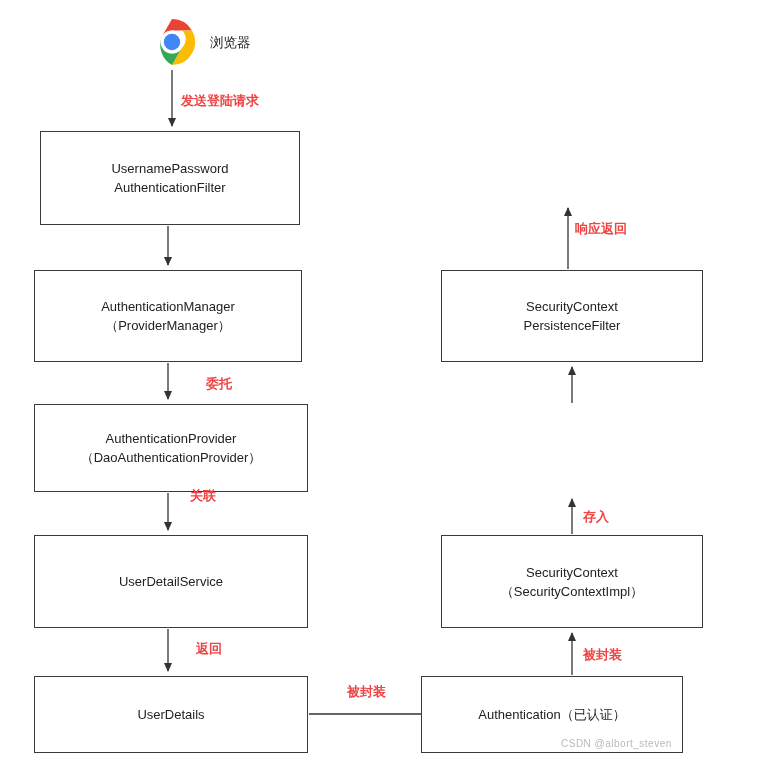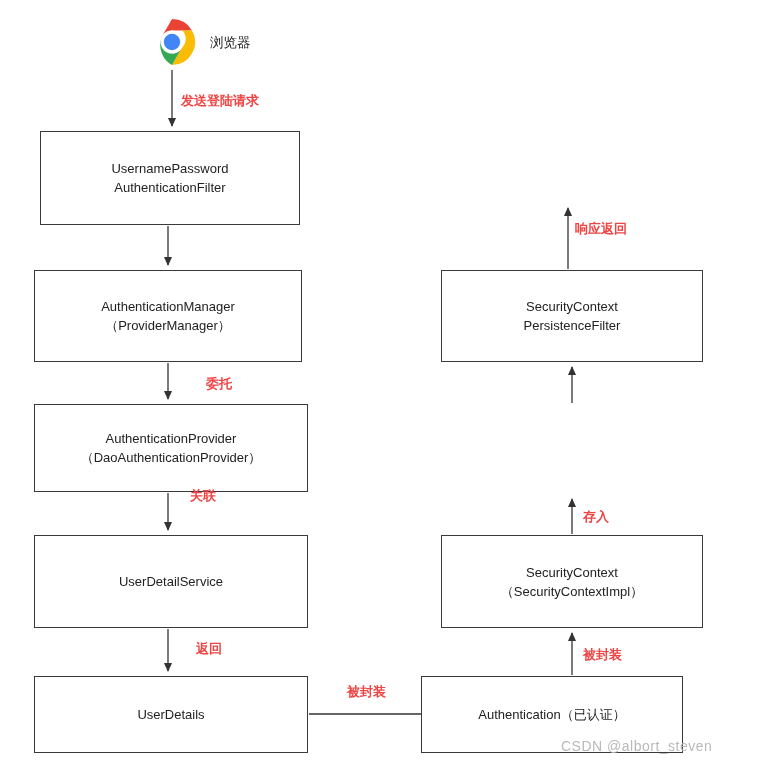--- a/index.html
+++ b/index.html
@@ -55,21 +55,21 @@
     font-size: 13.5px;
     color: #222222;
   }
   .chrome-icon {
     position: absolute;
     width: 48px;
     height: 48px;
   }
   .watermark {
     position: absolute;
-    font-size: 14px;
+    font-size: 10px;
     color: #b9b9b9;
     letter-spacing: 0.5px;
     font-family: "Liberation Sans", sans-serif;
   }
 </style>
 </head>
 <body>
 
 <div id="canvas">
 

